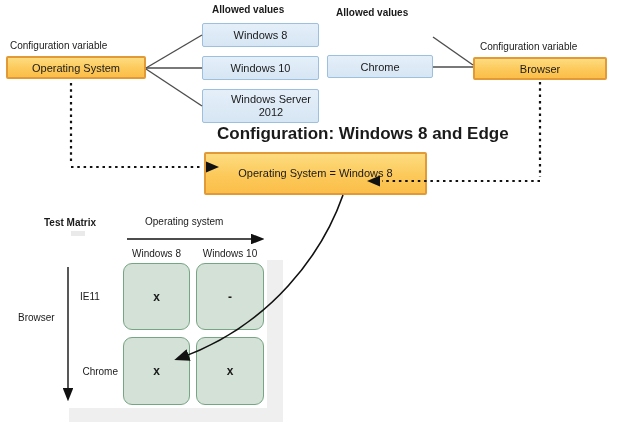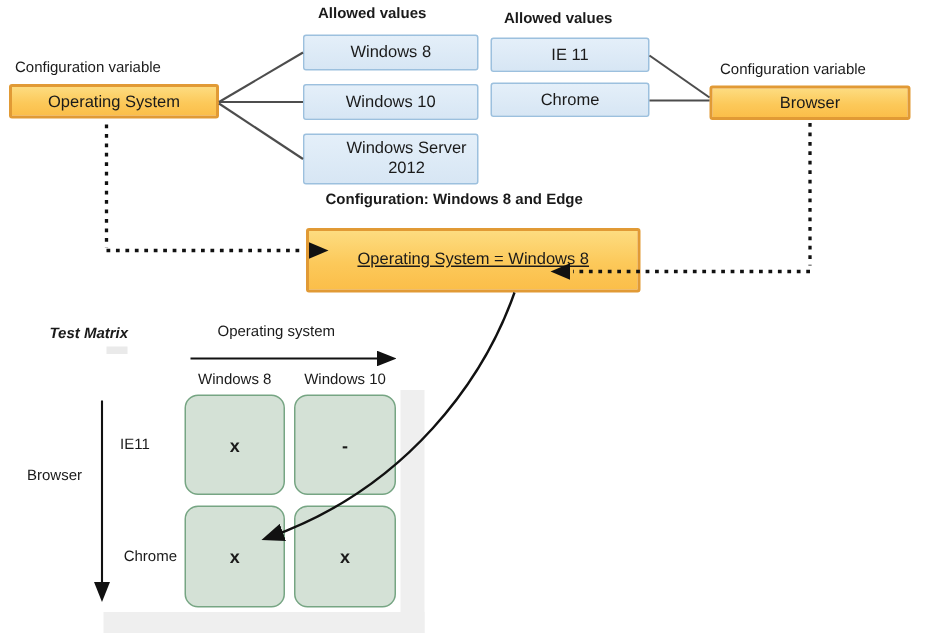--- a/index.html
+++ b/index.html
@@ -26,21 +26,21 @@
     display:flex; align-items:center; justify-content:center;
     font-size:11px; text-align:center;
   }
   .cell {
     position:absolute; box-sizing:border-box;
     background:#D4E1D6; border:1px solid #76A583; border-radius:9px;
     display:flex; align-items:center; justify-content:center;
     font-size:12px; font-weight:bold;
   }
   .shadow { position:absolute; background:#EFEFEF; }
-  #cfg-box { flex-direction:column; line-height:15px;text-decoration:underline; }
+  #cfg-box { flex-direction:column; line-height:15px; }
   #svg-overlay { position:absolute; left:0; top:0; z-index:5; pointer-events:none; }
   .boxlayer { position:absolute; left:0; top:0; z-index:2; width:622px; height:425px; }
   .shadowlayer { position:absolute; left:0; top:0; z-index:1; width:622px; height:425px; }
   .wrapspan { display:inline-block; max-width:82px; white-space:normal; line-height:13px; }
 </style>
 </head>
 <body>
 
 <div id="stage">
 
@@ -62,38 +62,35 @@
       <span>Windows 8</span>
     </div>
     <div class="bbox" style="left:202px; top:56px; width:117px; height:24px;">
       <span>Windows 10</span>
     </div>
     <div class="bbox" style="left:202px; top:89px; width:117px; height:34px;padding-left:21px;">
       <span class="wrapspan">Windows Server 2012</span>
     </div>
 
     <div class="lbl bold" style="left:336px; top:7px;">Allowed values</div>
-    <div class="bbox" style="left:327px; top:25px; width:106px; height:23px;">
-      <span>IE 11</span>
-    </div>
     <div class="bbox" style="left:327px; top:55px; width:106px; height:23px;">
       <span>Chrome</span>
     </div>
 
     <div class="lbl" style="left:480px; top:41px;">Configuration variable</div>
     <div class="obox" style="left:473px; top:57px; width:134px; height:23px;">
       <span>Browser</span>
     </div>
 
-    <div class="lbl bold" style="left:217px; top:128px; font-size:10px;">Configuration: Windows 8 and Edge</div>
+    <div class="lbl bold" style="left:217px; top:128px; font-size:17px;">Configuration: Windows 8 and Edge</div>
     <div class="obox" id="cfg-box" style="left:204px; top:152px; width:223px; height:43px;">
       <span>Operating System = Windows 8</span>
     </div>
 
-    <div class="lbl bold" style="left:33px; top:217px;font-style:italic;">Test Matrix</div>
+    <div class="lbl bold" style="left:44px; top:217px;">Test Matrix</div>
     <div class="lbl" style="left:145px; top:216px;">Operating system</div>
     <div class="lbl ctr" style="left:123px; top:248px; width:67px;">Windows 8</div>
     <div class="lbl ctr" style="left:196px; top:248px; width:68px;">Windows 10</div>
     <div class="lbl" style="left:80px; top:291px; width:38px; text-align:left;">IE11</div>
     <div class="lbl" style="left:68px; top:366px; width:50px; text-align:right;">Chrome</div>
     <div class="lbl" style="left:18px; top:312px;">Browser</div>
 
     <div class="cell" style="left:123px; top:263px; width:67px; height:67px;">
       <span>x</span>
     </div>

